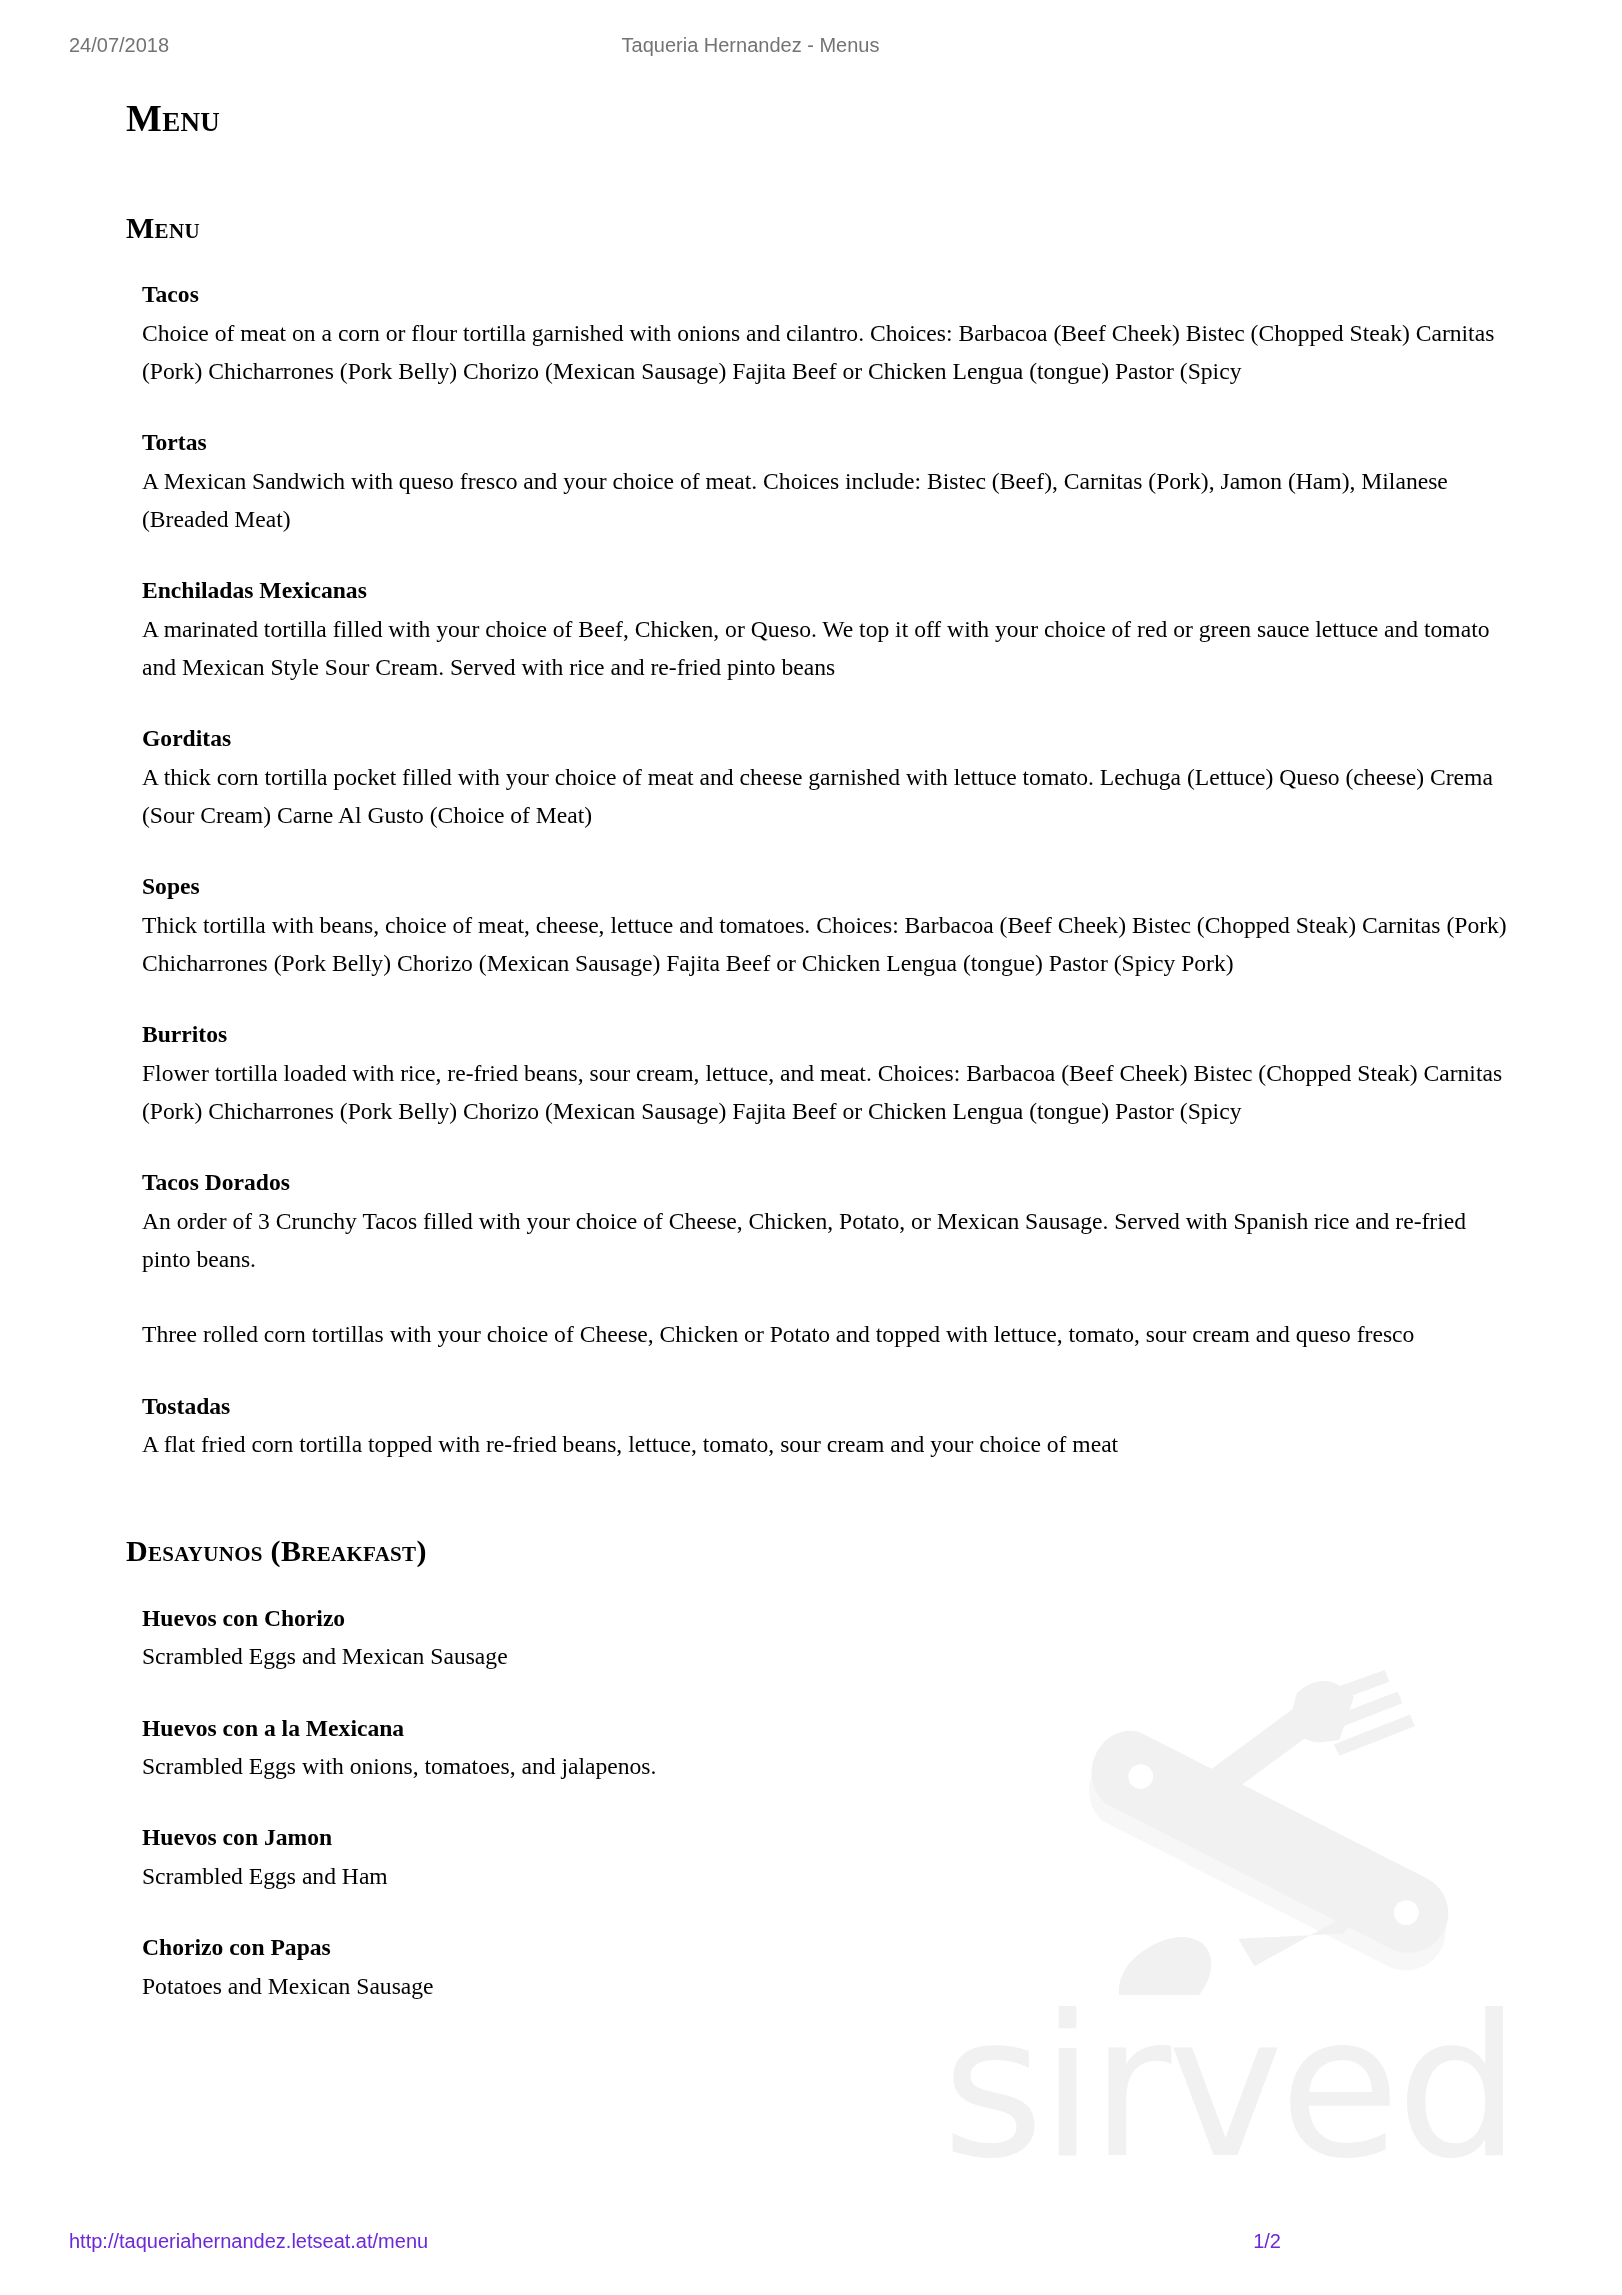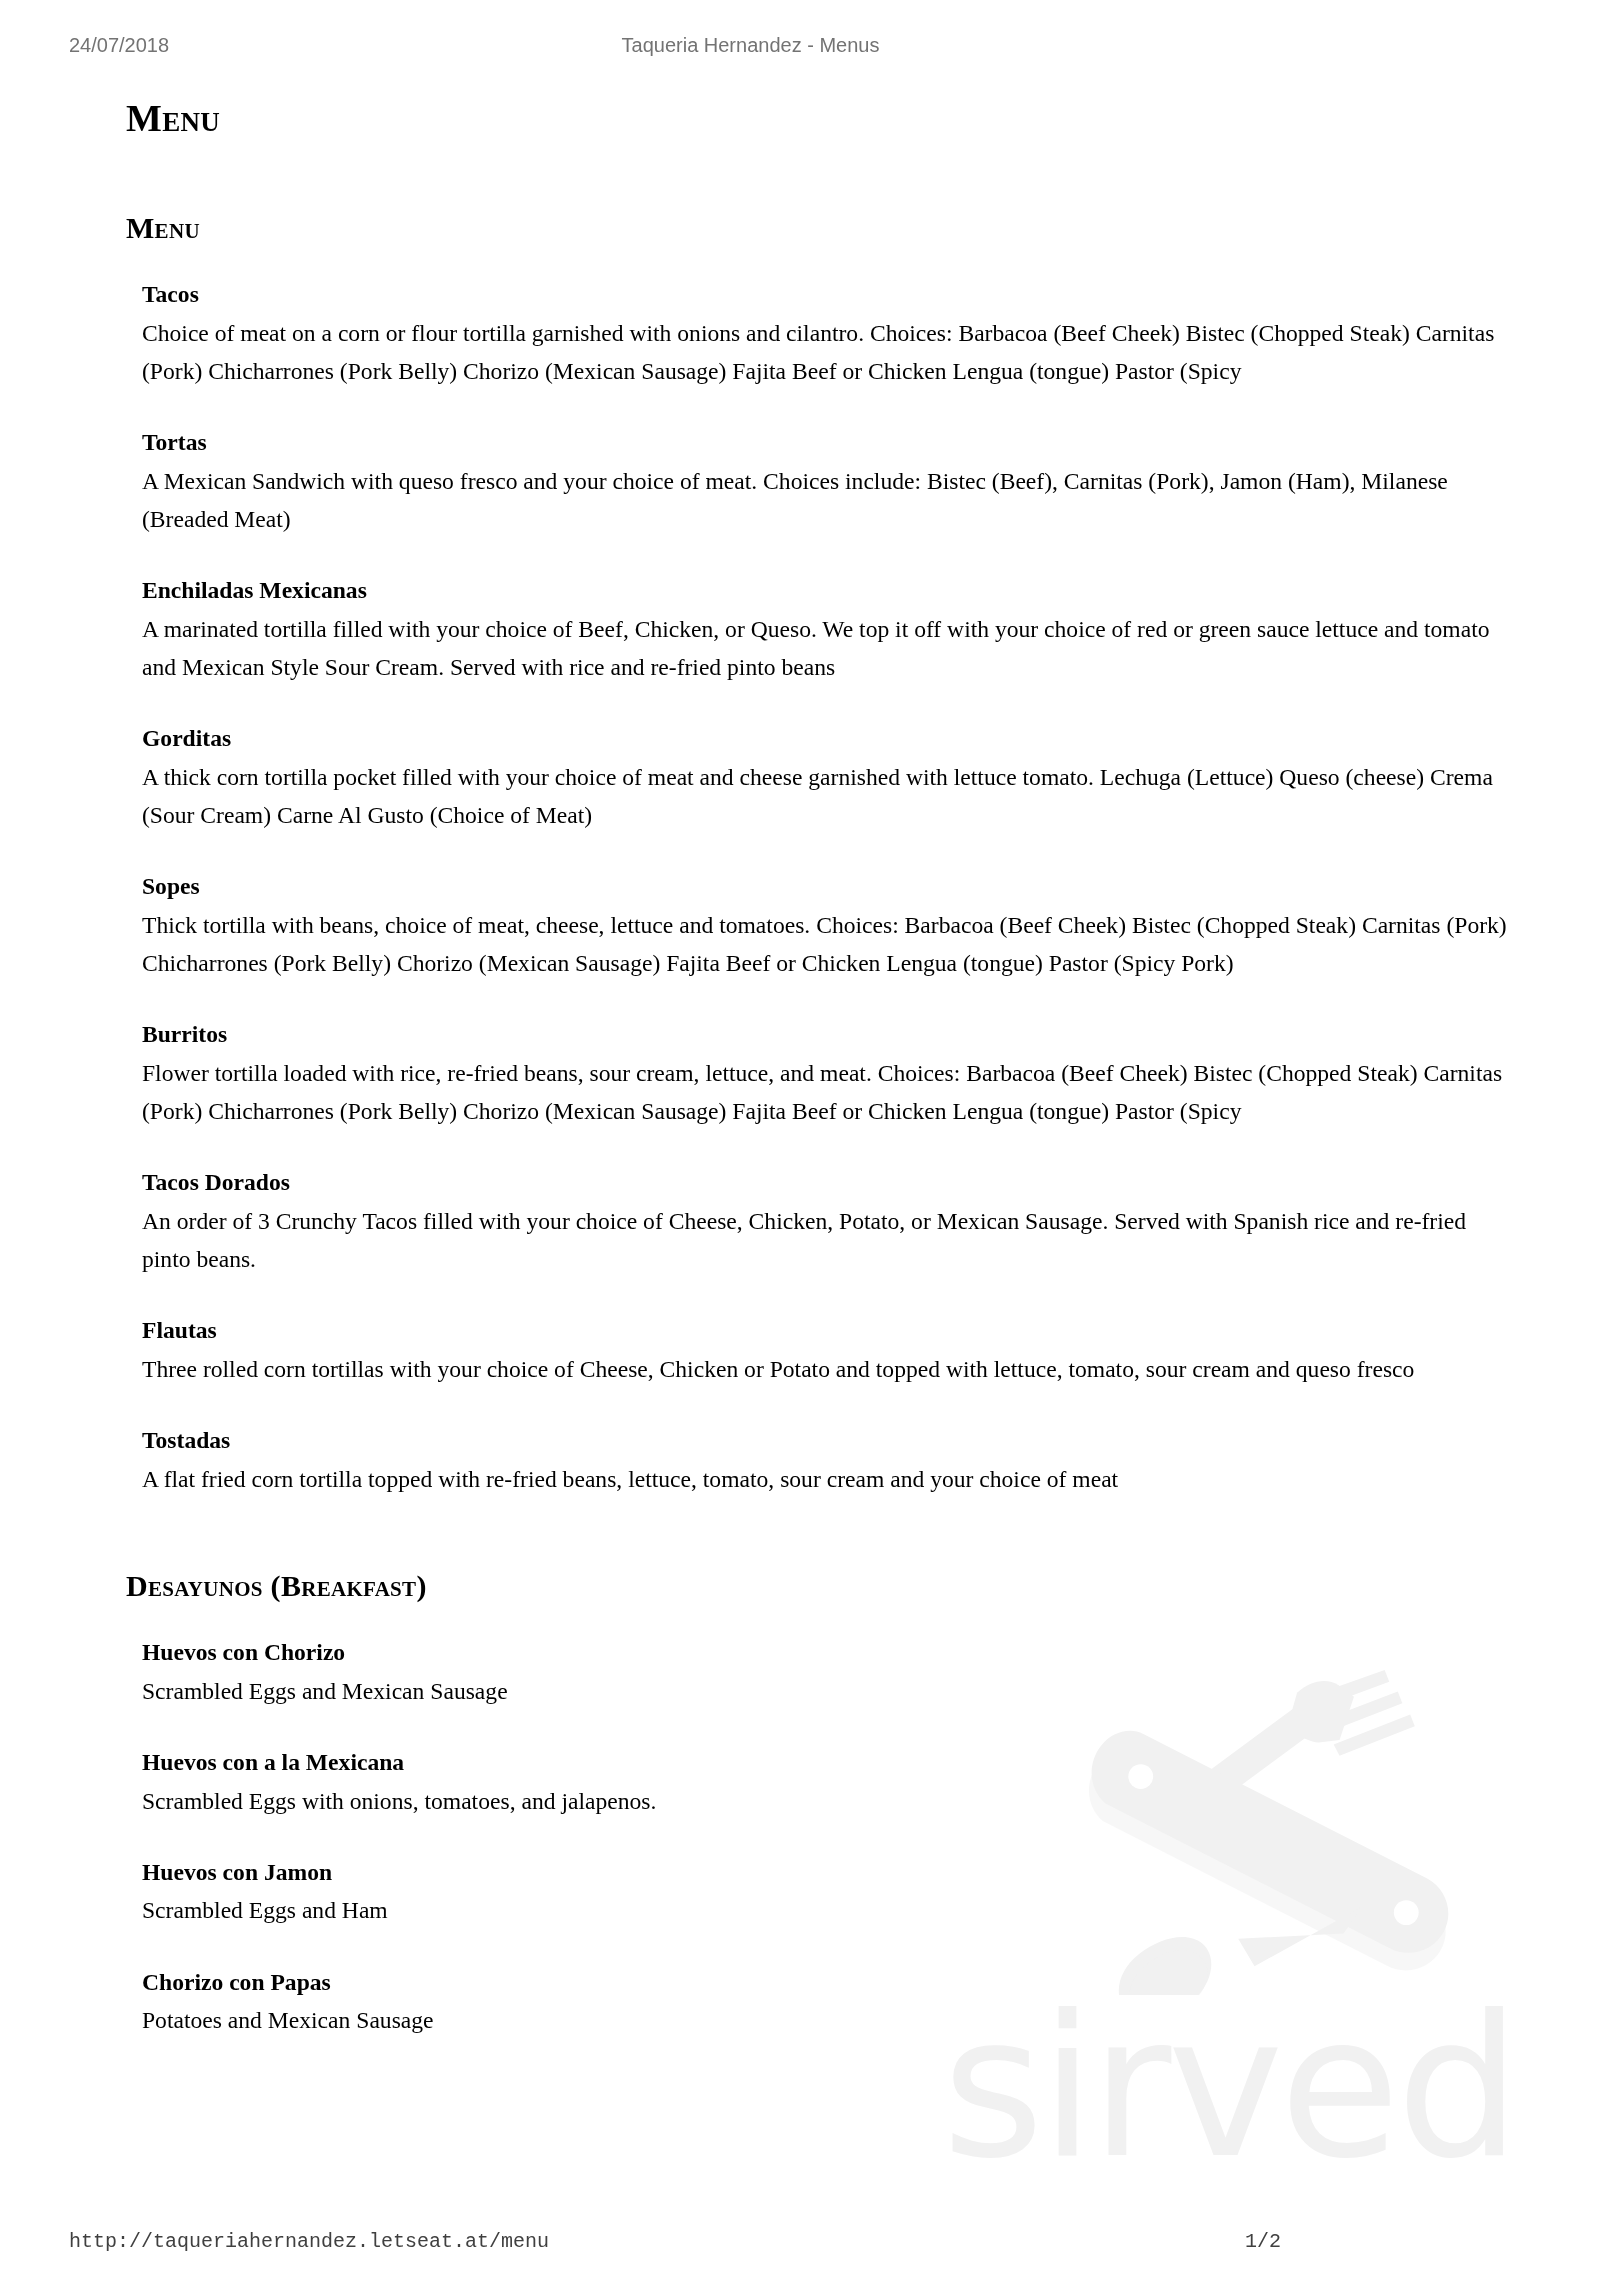--- a/index.html
+++ b/index.html
@@ -42,23 +42,23 @@
     width: 1501px;
     text-align: center;
     white-space: nowrap;
   }
   .page-footer {
     position: absolute;
     bottom: 35px;
     left: 0;
     width: 1350px;
     height: 30px;
-    font-family: Liberation Mono, monospace;
+    font-family: Liberation Sans, sans-serif;
     font-size: 20px;
-    color: #404040;
+    color: #6d28d9;
     z-index: 5;
   }
   .page-footer .ftr-url {
     position: absolute;
     left: 69px;
     top: 0;
     white-space: nowrap;
   }
   .page-footer .ftr-page {
     position: absolute;
@@ -218,21 +218,20 @@
       <p class="item-name">Burritos</p>
       <p class="item-desc">Flower tortilla loaded with rice, re-fried beans, sour cream, lettuce, and meat. Choices: Barbacoa (Beef Cheek) Bistec (Chopped Steak) Carnitas (Pork) Chicharrones (Pork Belly) Chorizo (Mexican Sausage) Fajita Beef or Chicken Lengua (tongue) Pastor (Spicy</p>
     </div>
 
     <div class="item">
       <p class="item-name">Tacos Dorados</p>
       <p class="item-desc">An order of 3 Crunchy Tacos filled with your choice of Cheese, Chicken, Potato, or Mexican Sausage. Served with Spanish rice and re-fried pinto beans.</p>
     </div>
 
     <div class="item">
-      <p class="item-name">Flautas</p>
       <p class="item-desc">Three rolled corn tortillas with your choice of Cheese, Chicken or Potato and topped with lettuce, tomato, sour cream and queso fresco</p>
     </div>
 
     <div class="item">
       <p class="item-name">Tostadas</p>
       <p class="item-desc">A flat fried corn tortilla topped with re-fried beans, lettuce, tomato, sour cream and your choice of meat</p>
     </div>
   </section>
 
   <section>

